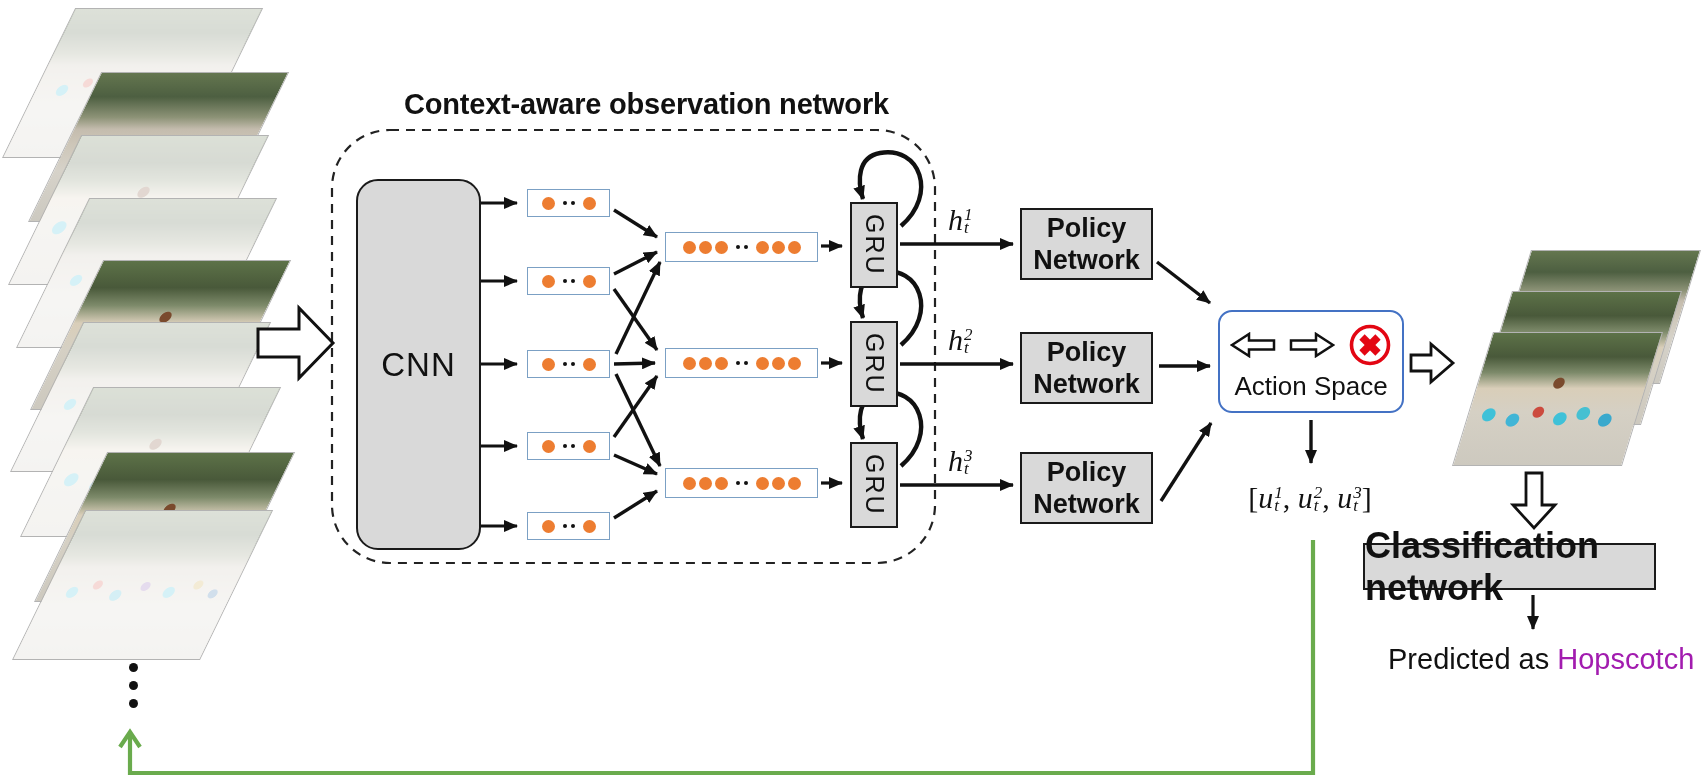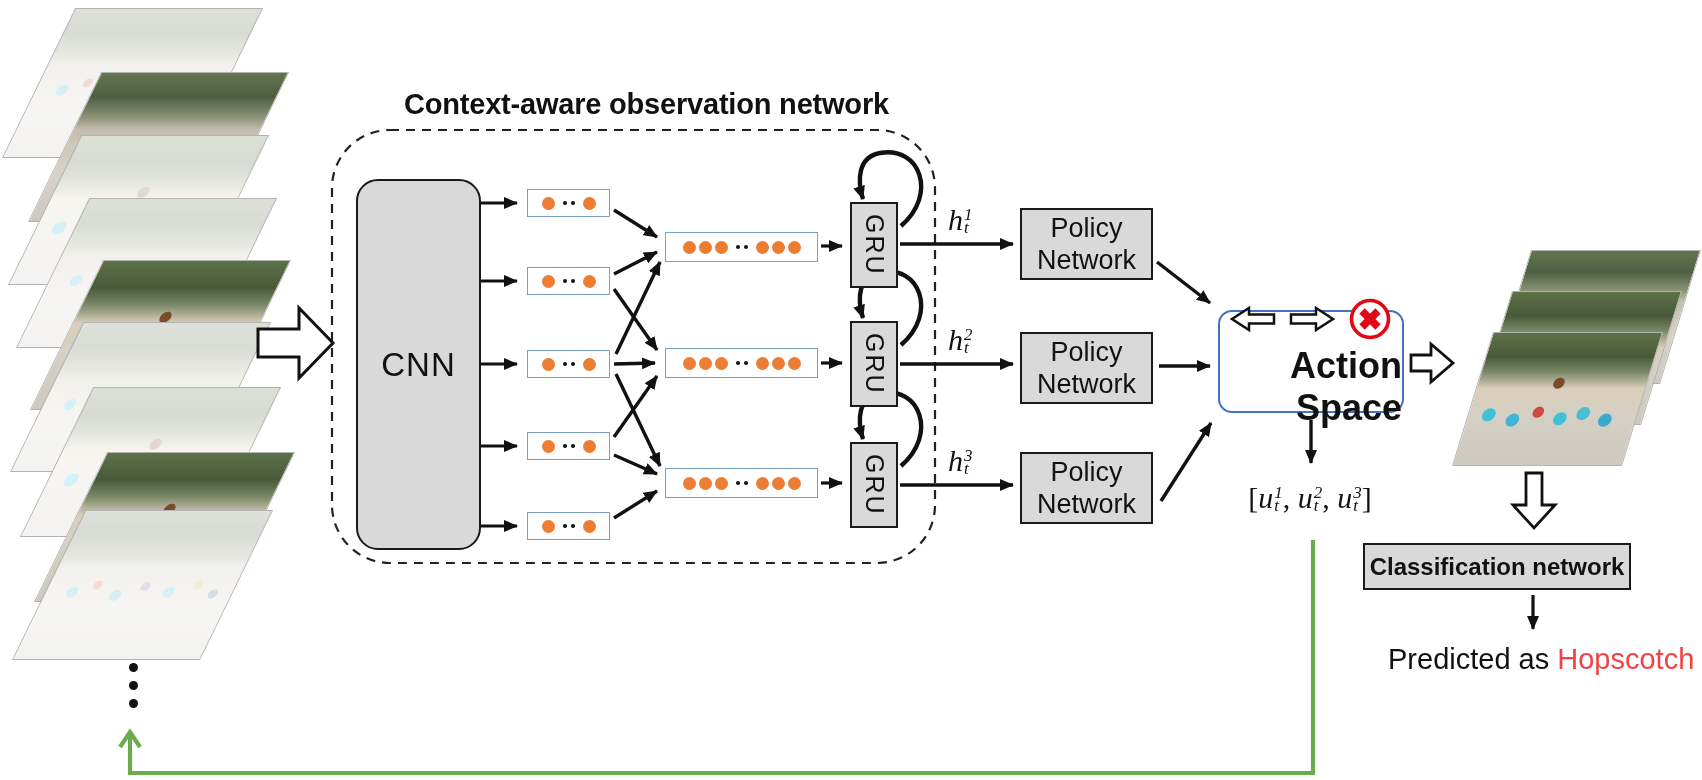--- a/index.html
+++ b/index.html
@@ -33,23 +33,23 @@
       linear-gradient(180deg,#5d7248 0%,#49593a 18%,#7d8a6a 30%,#d9ceb9 42%,#d5d0c4 60%,#cdc9bf 100%);
   }
   .faded::after{content:"";position:absolute;inset:0;background:rgba(255,255,255,0.78);}
 
   
   .gbox{position:absolute;background:#d9d9d9;border:2px solid #1a1a1a;
         display:flex;align-items:center;justify-content:center;box-sizing:border-box;}
   .cnn{left:356px;top:179px;width:125px;height:371px;font-size:33px;letter-spacing:1px;border-radius:22px;}
   .gru{left:850px;width:48px;height:86px;}
   .gru span{writing-mode:vertical-rl;text-orientation:mixed;font-size:25px;letter-spacing:2px;}
-  .policy{left:1020px;width:133px;height:72px;font-weight:normal;font-size:27px;
+  .policy{left:1020px;width:133px;height:72px;font-weight:bold;font-size:27px;
           line-height:32px;text-align:center;flex-direction:column;}
-  .classif{left:1363px;top:543px;width:268px;height:47px;font-weight:bold;font-size:24px;border-width:2.5px;}
+  .classif{left:1363px;top:543px;width:293px;height:47px;font-weight:bold;font-size:36px;border-width:2.5px;}
 
   
   .fv{position:absolute;background:#fff;border:1.6px solid #7ba0c4;box-sizing:border-box;
       display:flex;align-items:center;justify-content:center;gap:3px;}
   .fv.small{left:527px;width:83px;height:28px;}
   .fv.big{left:665px;width:153px;height:30px;}
   .odot{width:13px;height:13px;border-radius:50%;background:#ED7D31;display:inline-block;}
   .edots{display:inline-flex;gap:4px;margin:0 5px;align-items:center;}
   .bdot{width:4px;height:4px;border-radius:50%;background:#111;display:inline-block;}
 
@@ -61,27 +61,27 @@
           font-style:italic;margin-left:1px;transform:translateY(1px);}
   .uvec{left:1225px;top:481px;width:170px;justify-content:center;}
   .brk{font-style:normal;}
   .sep{white-space:pre;font-style:normal;}
 
   
   .action{position:absolute;left:1218px;top:310px;width:186px;height:103px;background:#fff;
           border:2.5px solid #4472C4;border-radius:14px;box-sizing:border-box;
           display:flex;flex-direction:column;align-items:center;justify-content:center;gap:4px;}
   .action .icons{display:flex;align-items:center;gap:13px;margin-top:2px;}
-  .action .alabel{font-weight:bold;font-size:36px;text-align:right;}
+  .action .alabel{font-weight:normal;font-size:26px;text-align:right;}
 
   
   .title{position:absolute;left:404px;top:88px;width:530px;text-align:left;
          font-weight:bold;font-size:29px;letter-spacing:-0.2px;}
   .pred{position:absolute;left:1388px;top:643px;font-size:29px;white-space:nowrap;}
-  .pred .cls{color:#ef4444;}
+  .pred .cls{color:#a21caf;}
   .note{position:absolute;left:178px;top:729px;font-size:26px;letter-spacing:-0.3px;white-space:nowrap;}
 
   .vdots{position:absolute;left:129px;top:663px;display:flex;flex-direction:column;gap:9px;}
   .vdots i{width:9px;height:9px;border-radius:50%;background:#111;}
 
   svg.wires{position:absolute;left:0;top:0;pointer-events:none;}
 </style>
 </head>
 <body>
 

